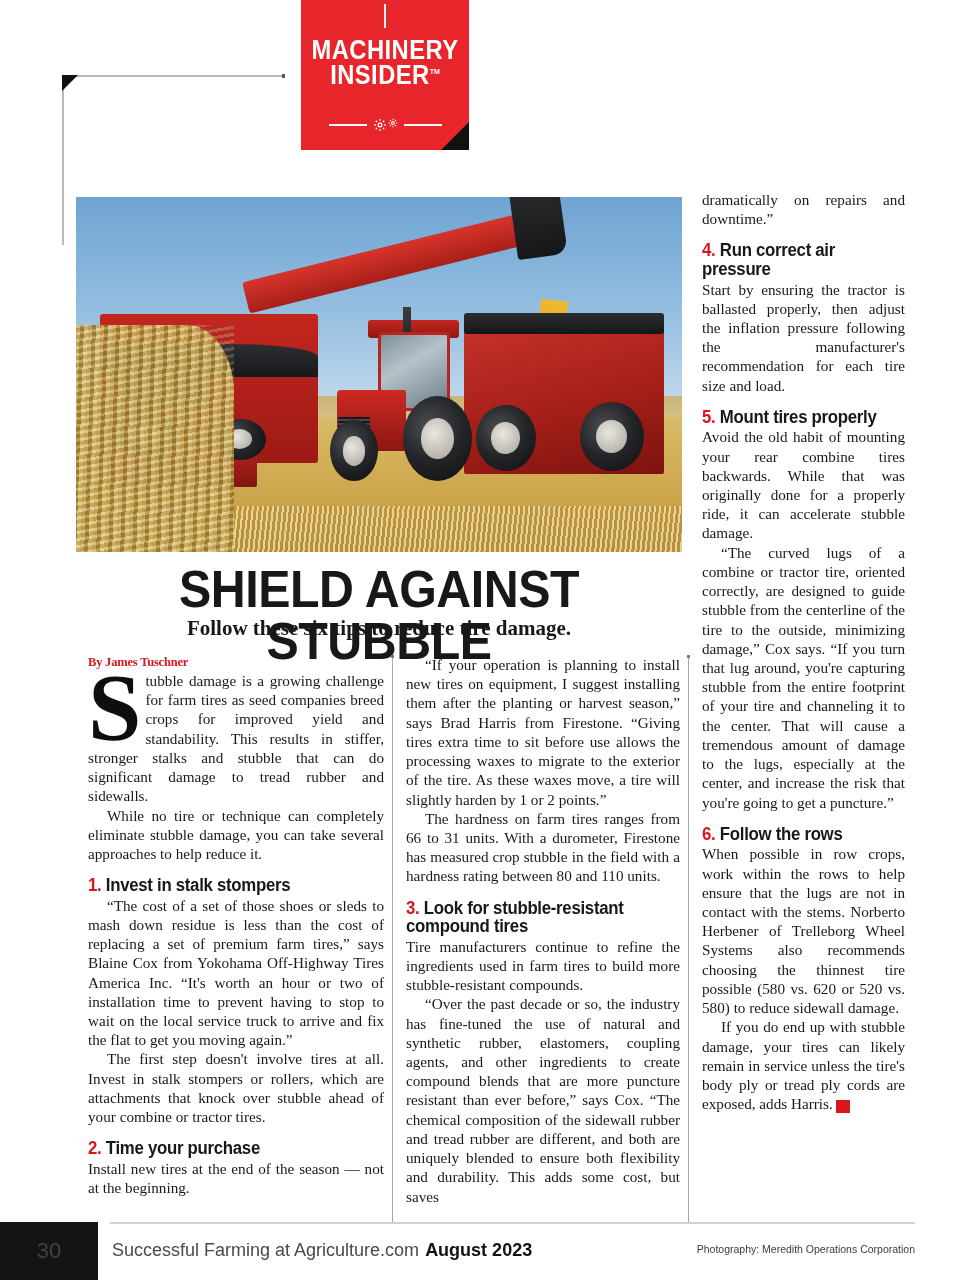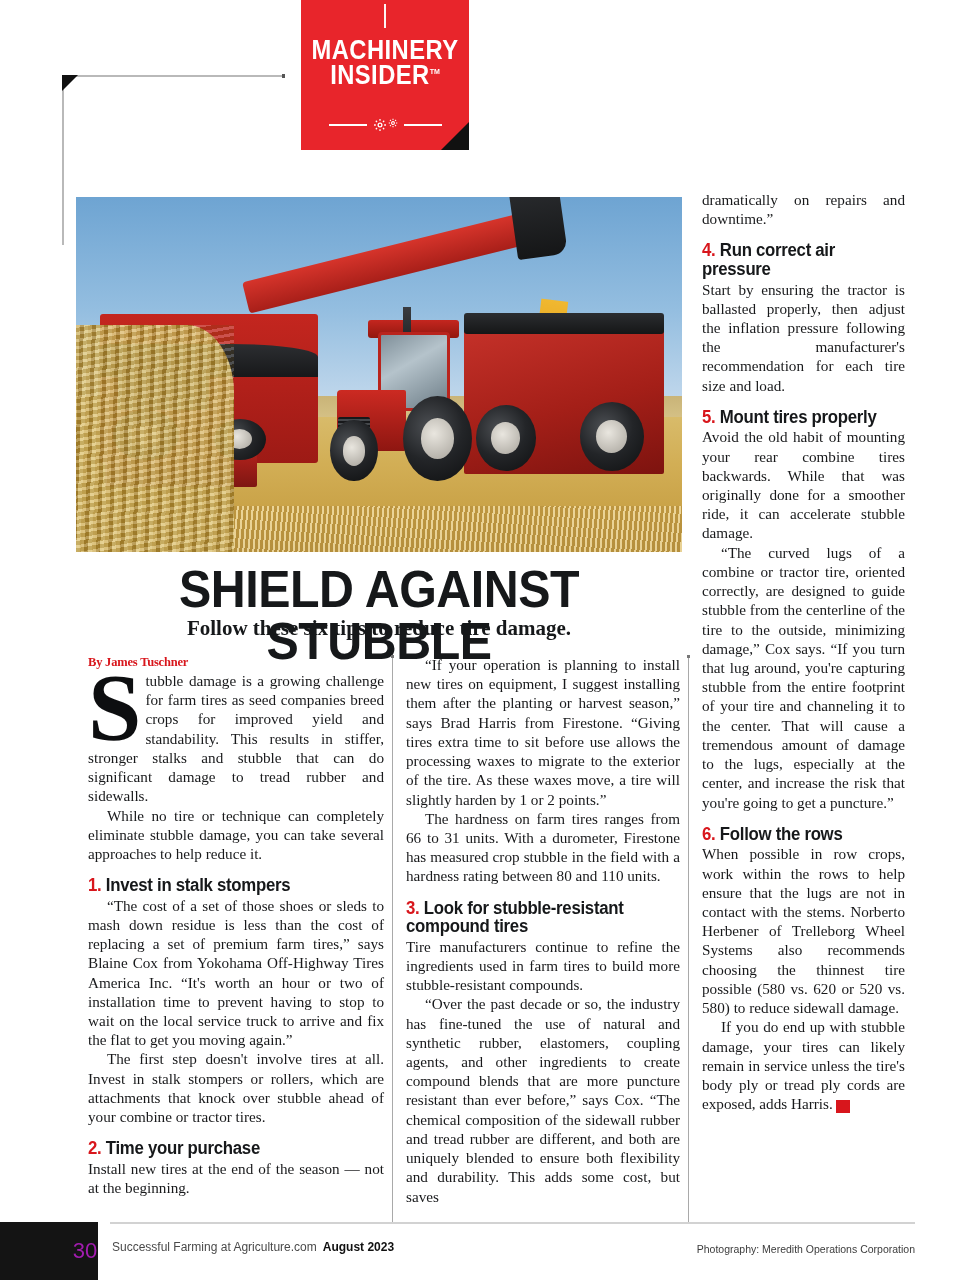--- a/index.html
+++ b/index.html
@@ -232,28 +232,28 @@
     position: absolute; left: 110px; top: 1222px; width: 805px; height: 2px;
     background: #d2d2d2;
   }
   .folio-box {
     position: absolute; left: 0; top: 1222px; width: 98px; height: 58px;
     background: #141414;
   }
   .folio-num {
     position: absolute; left: 0; top: 1222px; width: 98px; height: 58px;
     display: flex; align-items: center; justify-content: center;
-    color: #a21caf;
-    font-family: "Liberation Sans Narrow", "Liberation Sans", sans-serif;
-    font-size: 22px; font-weight: 400; margin-left: 36px;
+    color: #404040;
+    font-family: "Liberation Sans Narrow", "Liberation Sans", sans-serif;
+    font-size: 22px; font-weight: 400;
   }
   .footer-left {
     position: absolute; left: 112px; top: 1240px;
     font-family: "Liberation Sans Narrow", "Liberation Sans", sans-serif;
-    font-size: 12px; color: #4a4a4a;
+    font-size: 18px; color: #4a4a4a;
     white-space: nowrap;
   }
   .footer-left .issue { color: #111; font-weight: 700; margin-left: 6px; }
   .footer-right {
     position: absolute; right: 45px; top: 1243px;
     font-family: "Liberation Sans Narrow", "Liberation Sans", sans-serif;
     font-size: 10.5px; color: #3c3c3c;
     white-space: nowrap;
   }
 </style>
@@ -377,21 +377,21 @@
       <h3 class="subhead">
         <span class="num">4.</span>
         <span>Run correct air pressure</span>
       </h3>
       <p class="body">Start by ensuring the tractor is ballasted properly, then adjust the inflation pressure following the manufacturer's recommendation for each tire size and load.</p>
 
       <h3 class="subhead">
         <span class="num">5.</span>
         <span>Mount tires properly</span>
       </h3>
-      <p class="body">Avoid the old habit of mounting your rear combine tires backwards. While that was originally done for a smoother ride, it can accelerate stubble damage.</p>
+      <p class="body">Avoid the old habit of mounting your rear combine tires backwards. While that was originally done for a properly ride, it can accelerate stubble damage.</p>
       <p class="body indent">“The curved lugs of a combine or tractor tire, oriented correctly, are designed to guide stubble from the centerline of the tire to the outside, minimizing damage,” Cox says. “If you turn that lug around, you're capturing stubble from the entire footprint of your tire and channeling it to the center. That will cause a tremendous amount of damage to the lugs, especially at the center, and increase the risk that you're going to get a puncture.”</p>
 
       <h3 class="subhead">
         <span class="num">6.</span>
         <span>Follow the rows</span>
       </h3>
       <p class="body">When possible in row crops, work within the rows to help ensure that the lugs are not in contact with the stems. Norberto Herbener of Trelleborg Wheel Systems also recommends choosing the thinnest tire possible (580 vs. 620 or 520 vs. 580) to reduce sidewall damage.</p>
       <p class="body indent"><span>If you do end up with stubble damage, your tires can likely remain in service unless the tire's body ply or tread ply cords are exposed, adds Harris.</span><span class="endmark">SF</span></p>
     </div>
 

